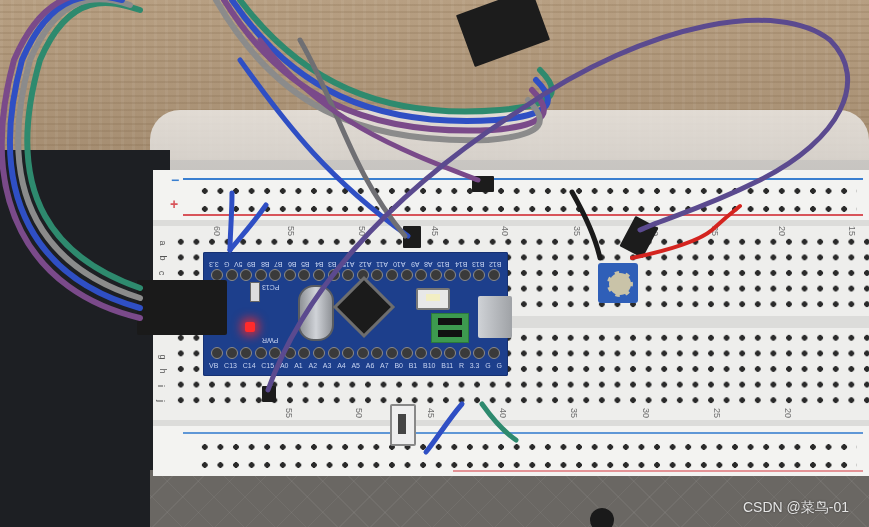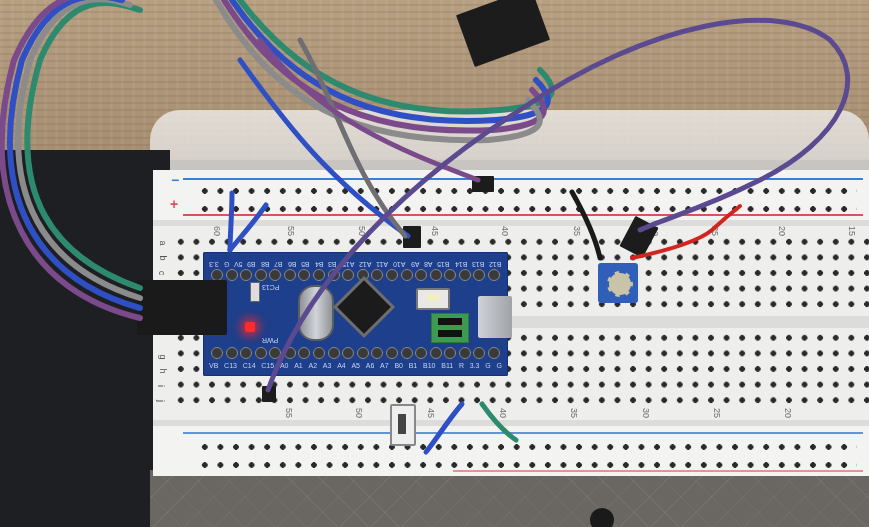--- a/index.html
+++ b/index.html
@@ -254,13 +254,14 @@
 
       <path d="M572,192 C585,215 596,240 600,258" stroke="#1a1a1a" stroke-width="5"></path>
 
       <path d="M632,258 C670,250 700,240 712,230 C725,218 735,210 740,206" stroke="#d4241f" stroke-width="4"></path>
 
       <path d="M462,404 C448,420 436,440 426,452" stroke="#2f4fc4" stroke-width="5"></path>
       <path d="M482,404 C492,418 504,432 516,440" stroke="#2e8a6e" stroke-width="5"></path>
     </g>
   </svg>
 
+  <div class="watermark">CSDN @菜鸟-01</div>
 </div>
 
 </body></html>

